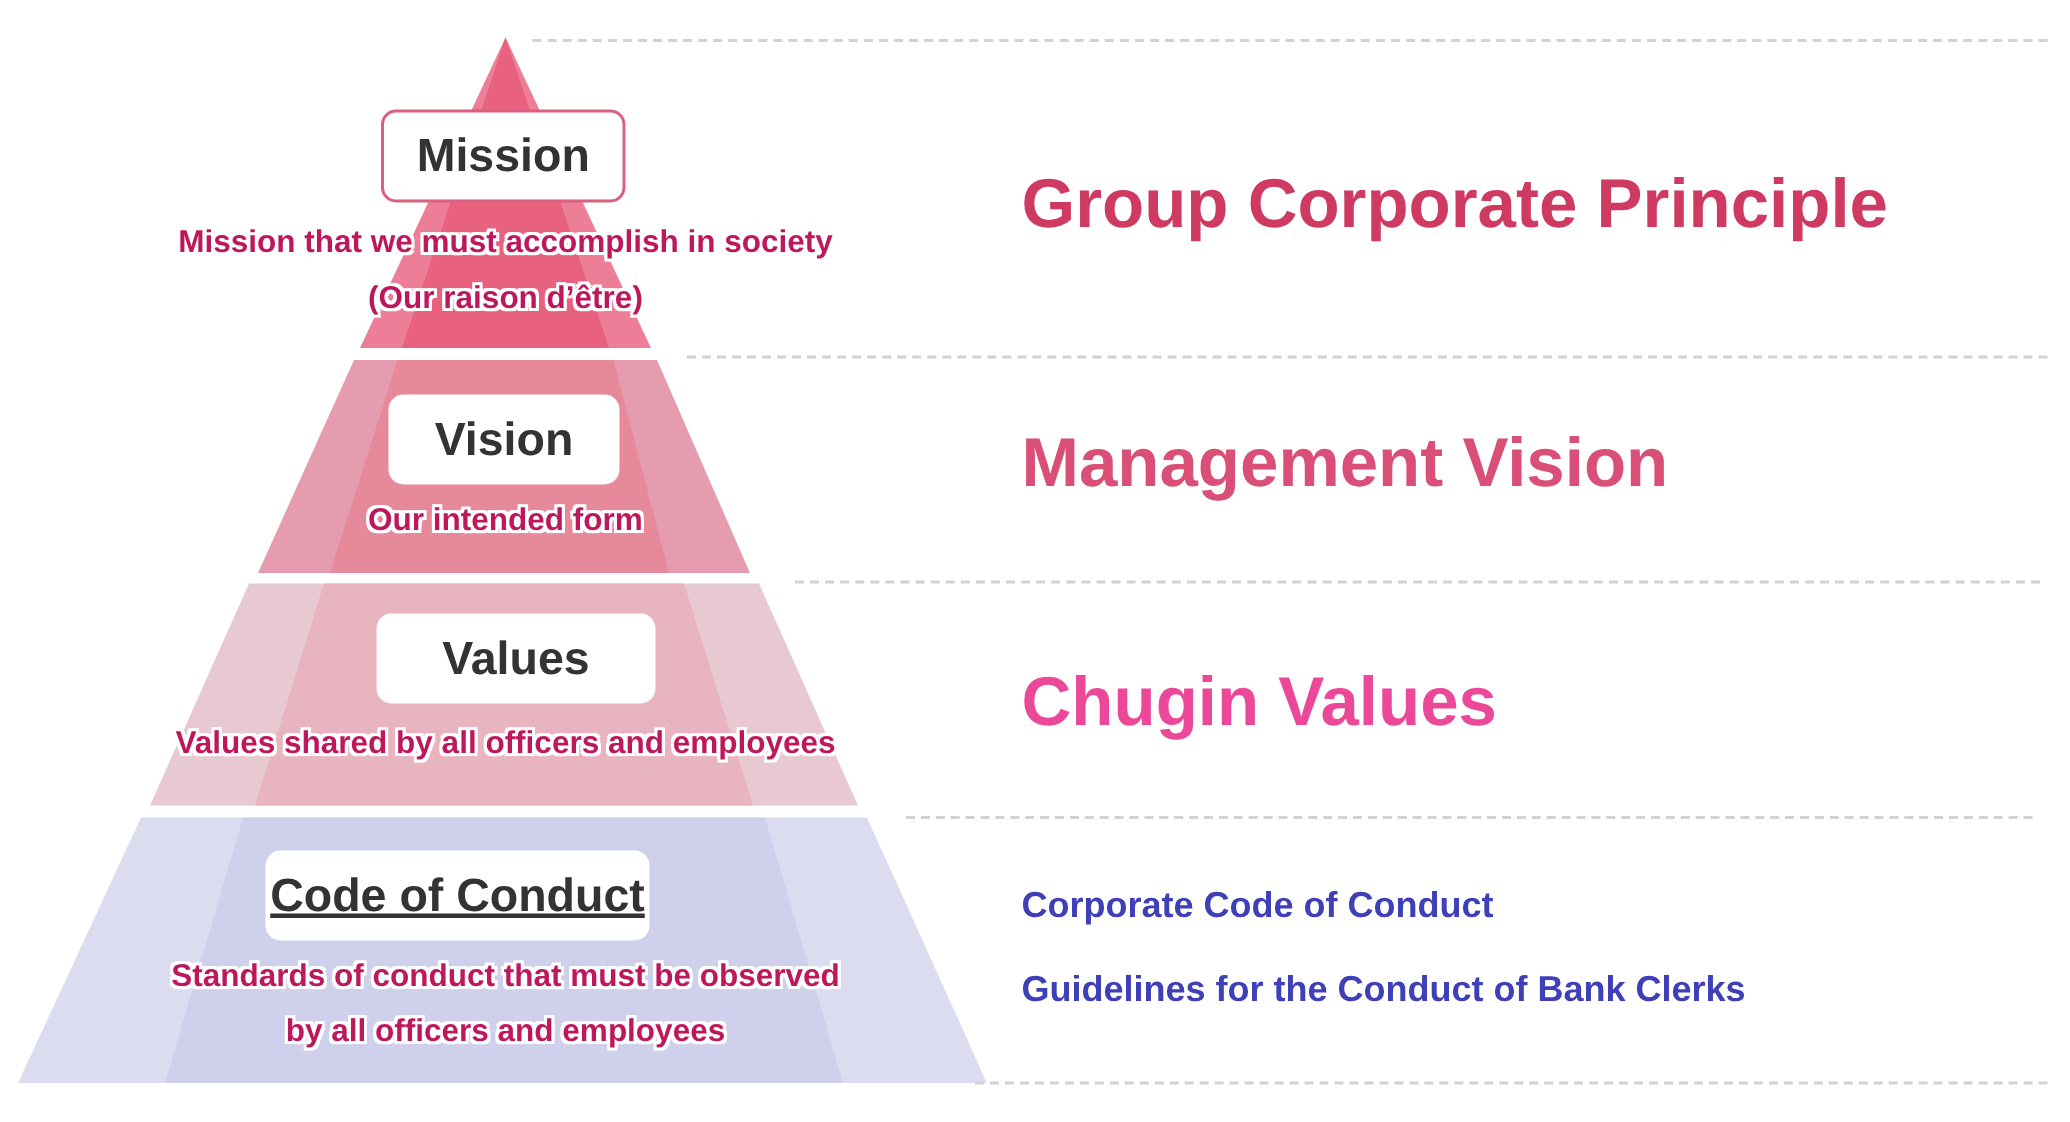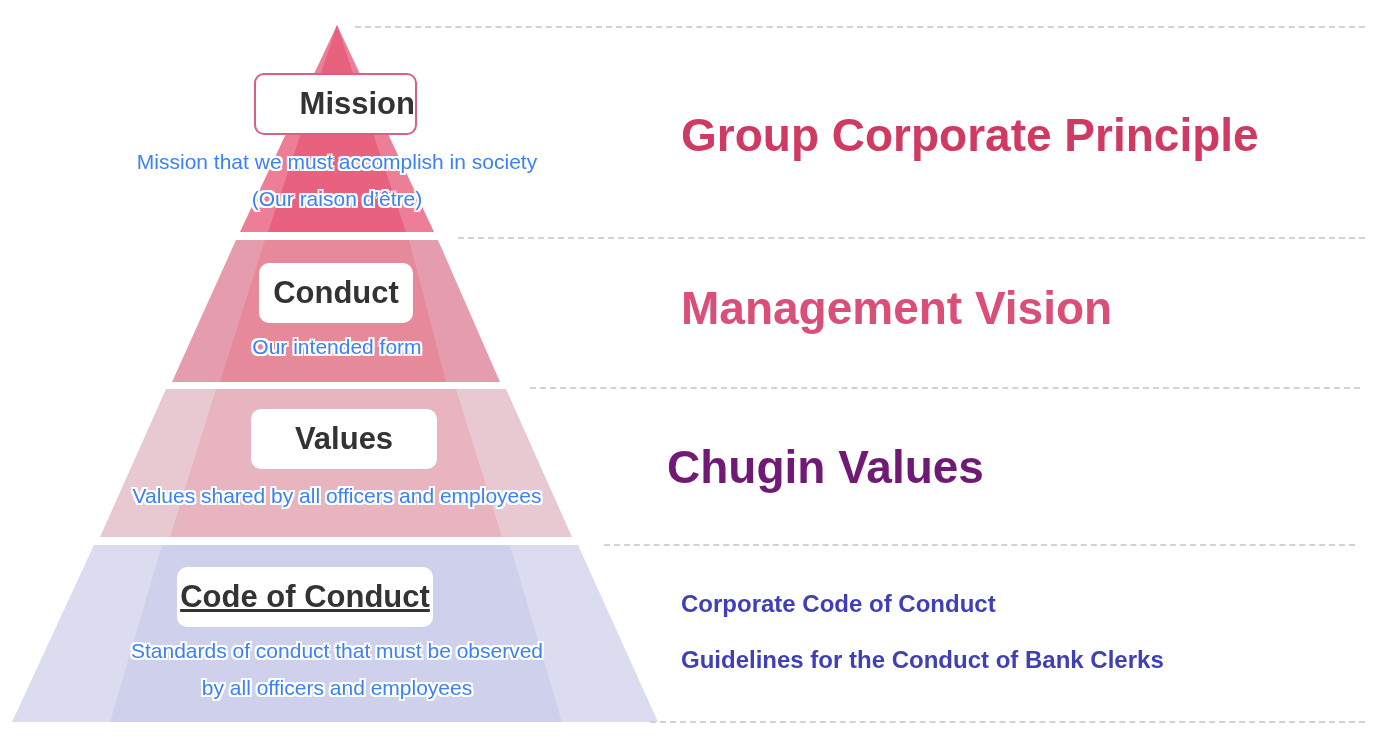--- a/index.html
+++ b/index.html
@@ -4,21 +4,21 @@
 <style>
   html, body { margin: 0; padding: 0; background: #ffffff; }
   body { width: 1380px; height: 748px; position: relative; overflow: hidden;
          font-family: "Liberation Sans", "DejaVu Sans", sans-serif; }
   #pyramid-svg { position: absolute; left: 0; top: 0; }
   .dash { position: absolute; height: 0; border-top: 2px dashed #d2d2d2; }
   .tier-box { position: absolute; background: #ffffff; border-radius: 10px;
               display: flex; align-items: center; justify-content: center;
               color: #333333; font-weight: bold; font-size: 31px; box-sizing: border-box; }
   .tier-box.bordered { border: 2px solid #d9607e; }
-  .tier-desc { position: absolute; text-align: center; color: #3b82f6; font-weight: normal;
+  .tier-desc { position: absolute; text-align: center; color: #be185d; font-weight: bold;
                font-size: 21px; line-height: 37px; white-space: nowrap;
                text-shadow: -2px -2px 0 #fff, 2px -2px 0 #fff, -2px 2px 0 #fff, 2px 2px 0 #fff,
                             0 -2px 0 #fff, 0 2px 0 #fff, -2px 0 0 #fff, 2px 0 0 #fff; }
   .label { position: absolute; font-weight: bold; white-space: nowrap; }
   .label.big { font-size: 46px; }
   .label.small { font-size: 24px; line-height: 56px; }
 </style>
 </head>
 <body>
 
@@ -44,30 +44,30 @@
     <polygon points="162,545 510,545 562,722 110,722" fill="#cfd0ec"></polygon>
   </g>
 </svg>
 
 <div class="dash" style="left:355px; top:26px; width:1010px;"></div>
 <div class="dash" style="left:458px; top:237px; width:907px;"></div>
 <div class="dash" style="left:530px; top:387px; width:830px;"></div>
 <div class="dash" style="left:604px; top:544px; width:751px;"></div>
 <div class="dash" style="left:650px; top:721px; width:715px;"></div>
 
-<div class="tier-box bordered" style="left:254px; top:73px; width:163px; height:62px;justify-content:flex-end;">
+<div class="tier-box bordered" style="left:254px; top:73px; width:163px; height:62px;">
   <span>Mission</span>
 </div>
 <div class="tier-desc" style="left:37px; top:143px; width:600px;">
   <div>Mission that we must accomplish in society</div>
   <div>(Our raison d’être)</div>
 </div>
 
 <div class="tier-box" style="left:259px; top:263px; width:154px; height:60px;">
-  <span>Conduct</span>
+  <span>Vision</span>
 </div>
 <div class="tier-desc" style="left:137px; top:328px; width:400px;">
   <div>Our intended form</div>
 </div>
 
 <div class="tier-box" style="left:251px; top:409px; width:186px; height:60px;">
   <span>Values</span>
 </div>
 <div class="tier-desc" style="left:37px; top:477px; width:600px;">
   <div>Values shared by all officers and employees</div>
@@ -76,17 +76,17 @@
 <div class="tier-box" style="left:177px; top:567px; width:256px; height:60px;text-decoration:underline;">
   <span>Code of Conduct</span>
 </div>
 <div class="tier-desc" style="left:37px; top:632px; width:600px;">
   <div>Standards of conduct that must be observed</div>
   <div>by all officers and employees</div>
 </div>
 
 <div class="label big" style="left:681px; top:108px; color:#cf3a62;">Group Corporate Principle</div>
 <div class="label big" style="left:681px; top:281px; color:#d94f78;">Management Vision</div>
-<div class="label big" style="left:667px; top:440px; color:#701a75;">Chugin Values</div>
+<div class="label big" style="left:681px; top:440px; color:#ec4899;">Chugin Values</div>
 <div class="label small" style="left:681px; top:576px; color:#3f40b8;">
   <div>Corporate Code of Conduct</div>
   <div>Guidelines for the Conduct of Bank Clerks</div>
 </div>
 
 </body></html>

